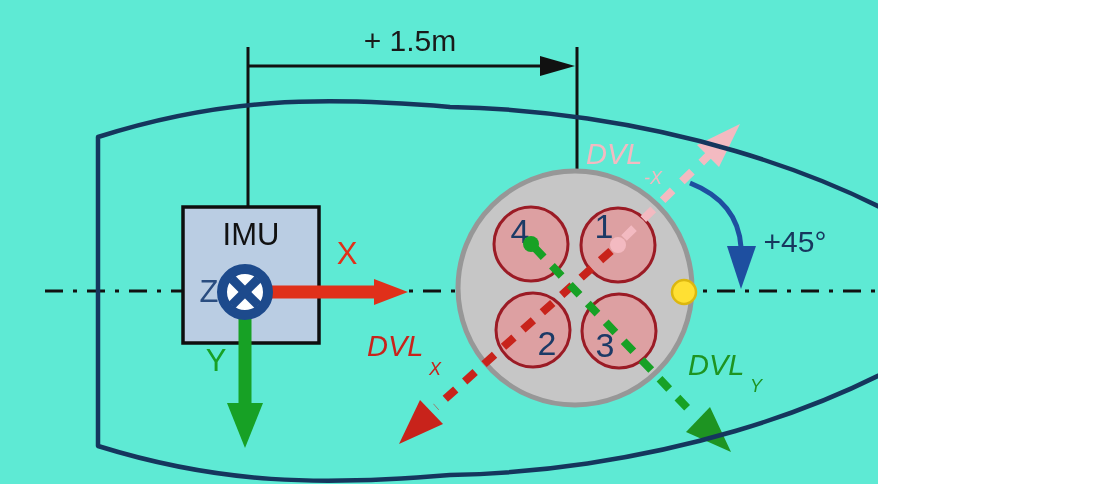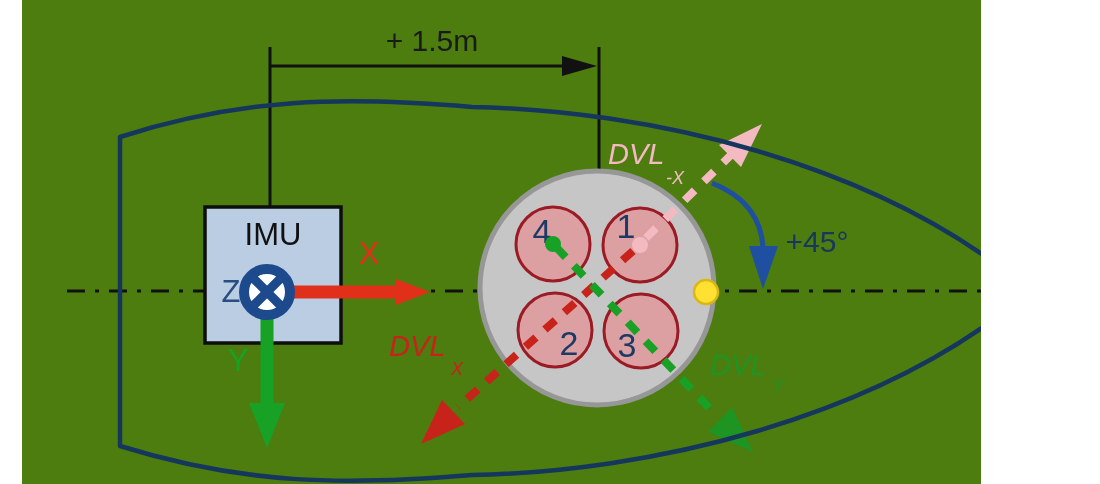--- a/index.html
+++ b/index.html
@@ -1,21 +1,20 @@
 <!DOCTYPE html>
 <html><head>
 <meta charset="utf-8">
 <style>
   html,body{margin:0;padding:0;background:#ffffff;}
   .stage{
     position:relative;
-    width:959px;height:484px;
-    background:#4d7c0f;
+    width:878px;height:484px;
+    background:#5eead4;
     overflow:hidden;
-    margin-left:22px;
   }
   svg text{
     font-family:"Liberation Sans","DejaVu Sans",sans-serif;
     user-select:none;
   }
 </style>
 </head>
 <body>
 
 <div class="stage">

